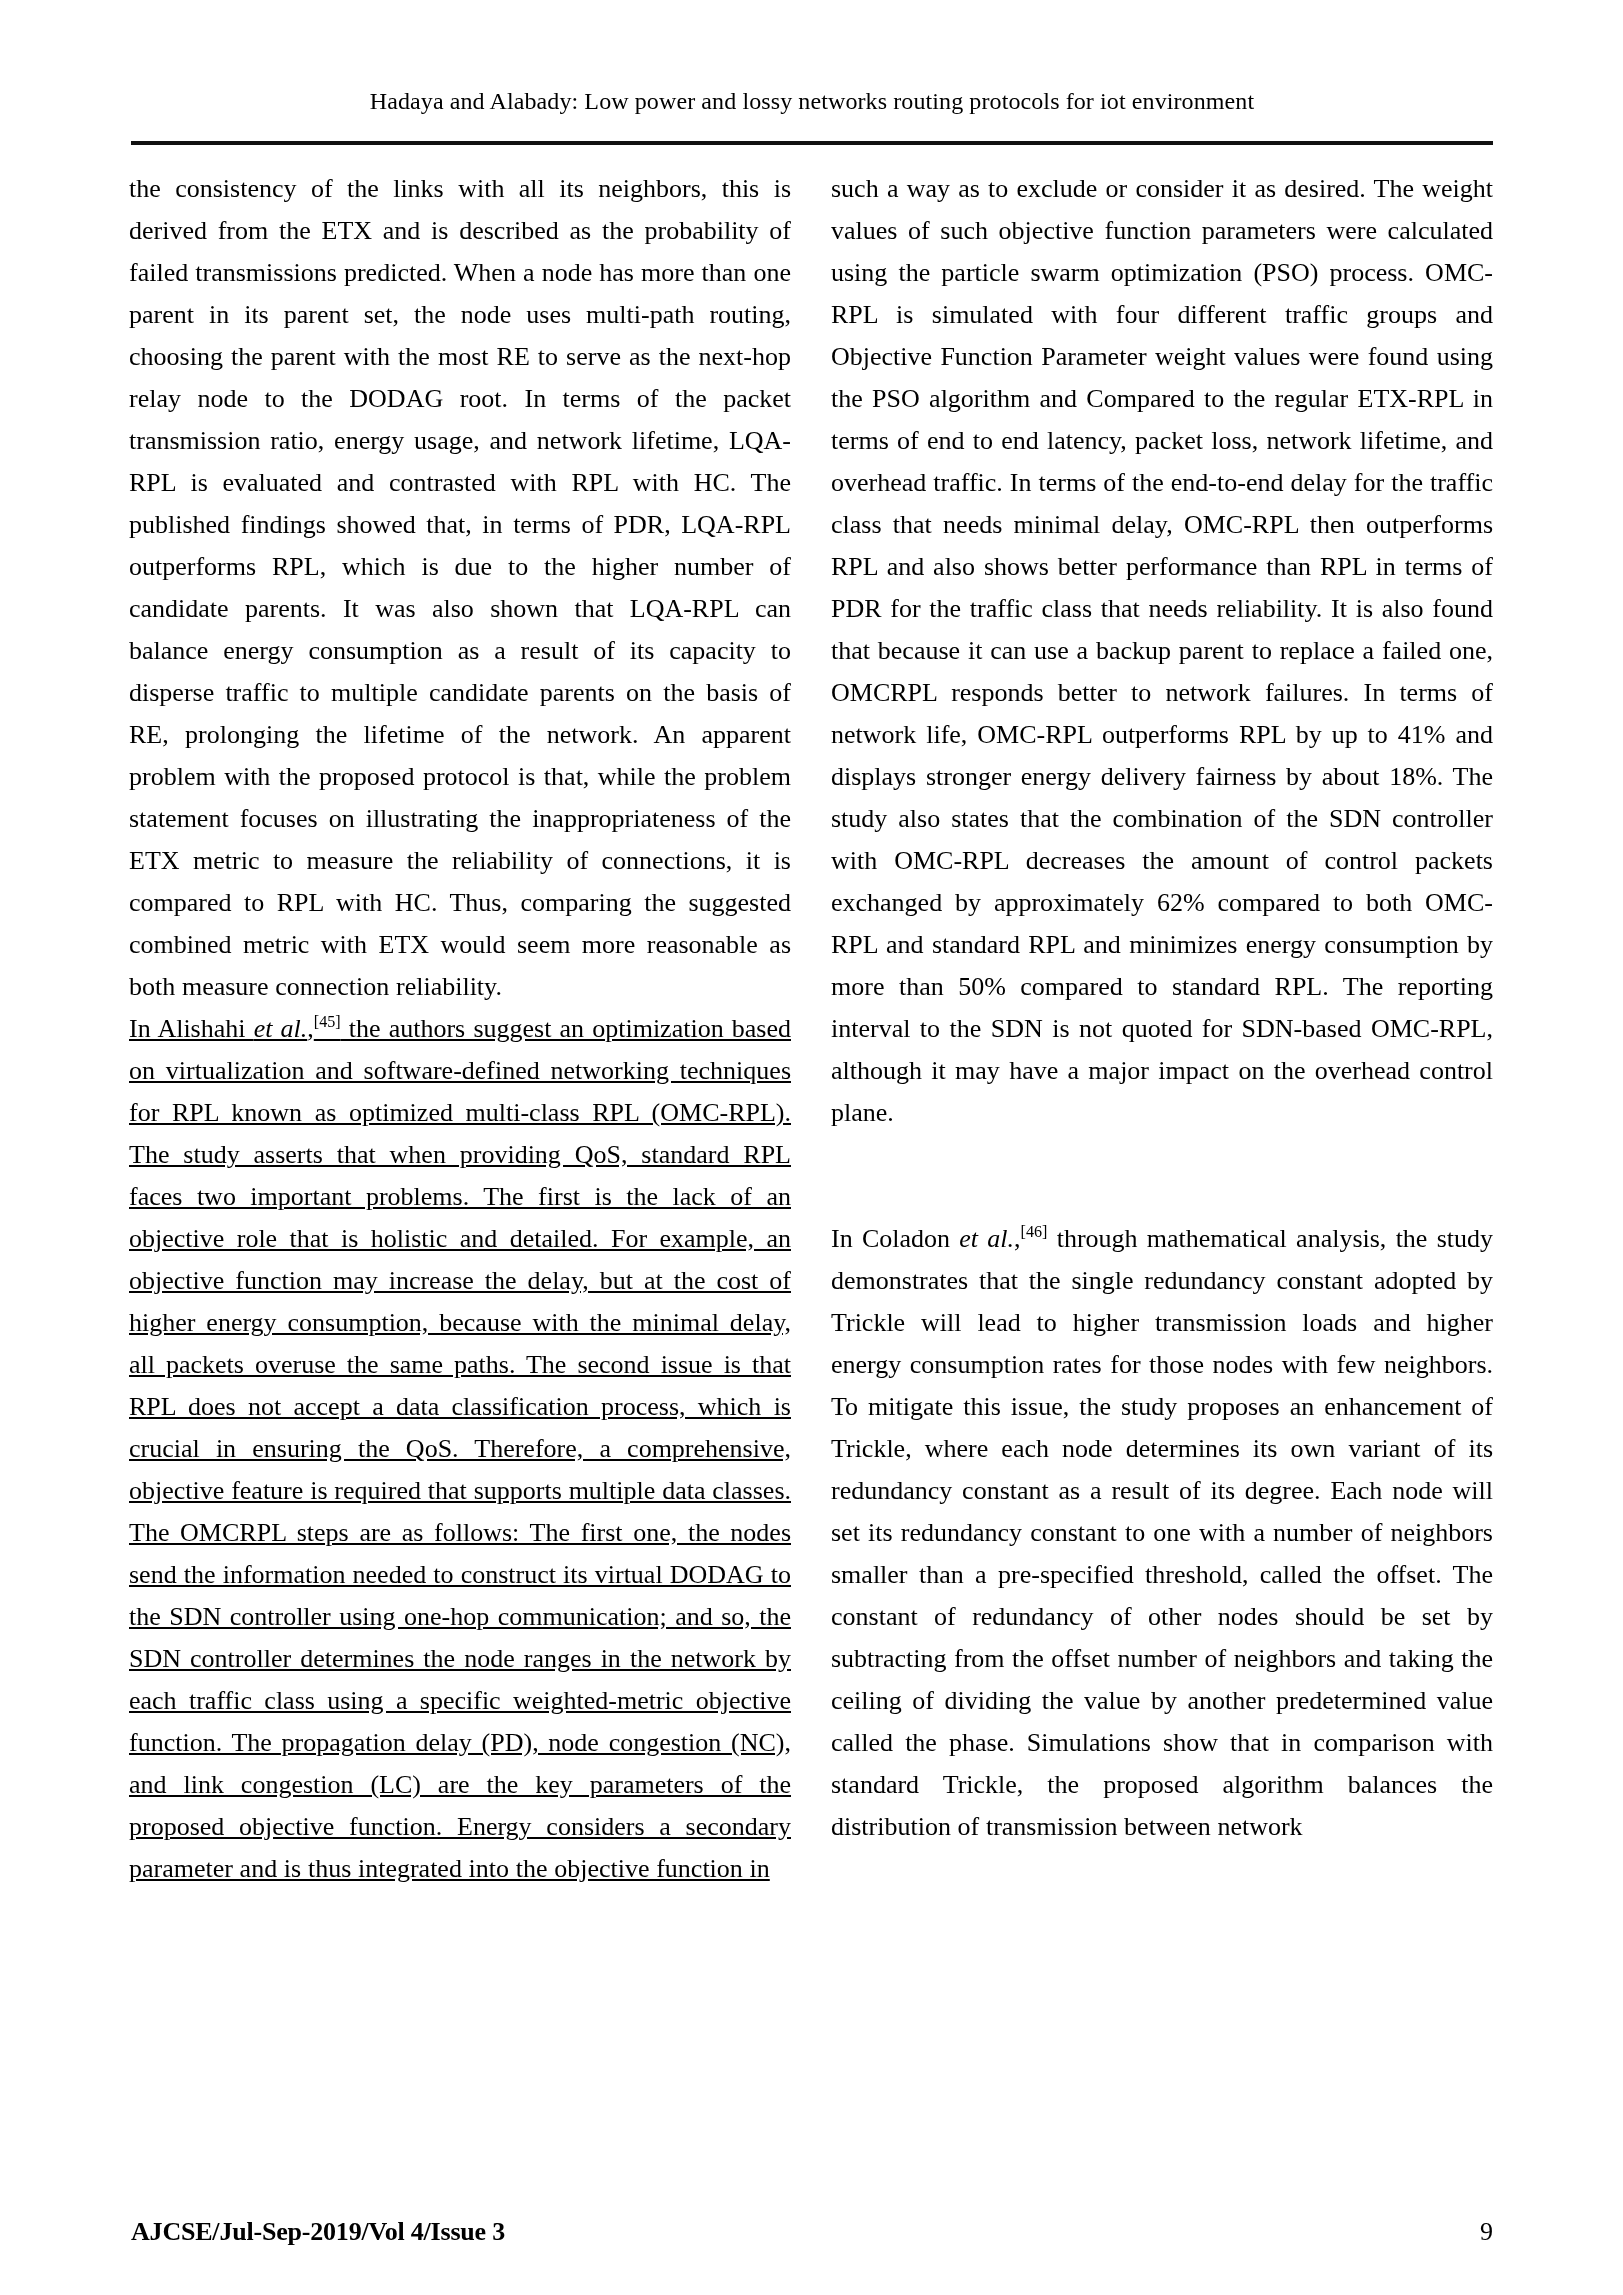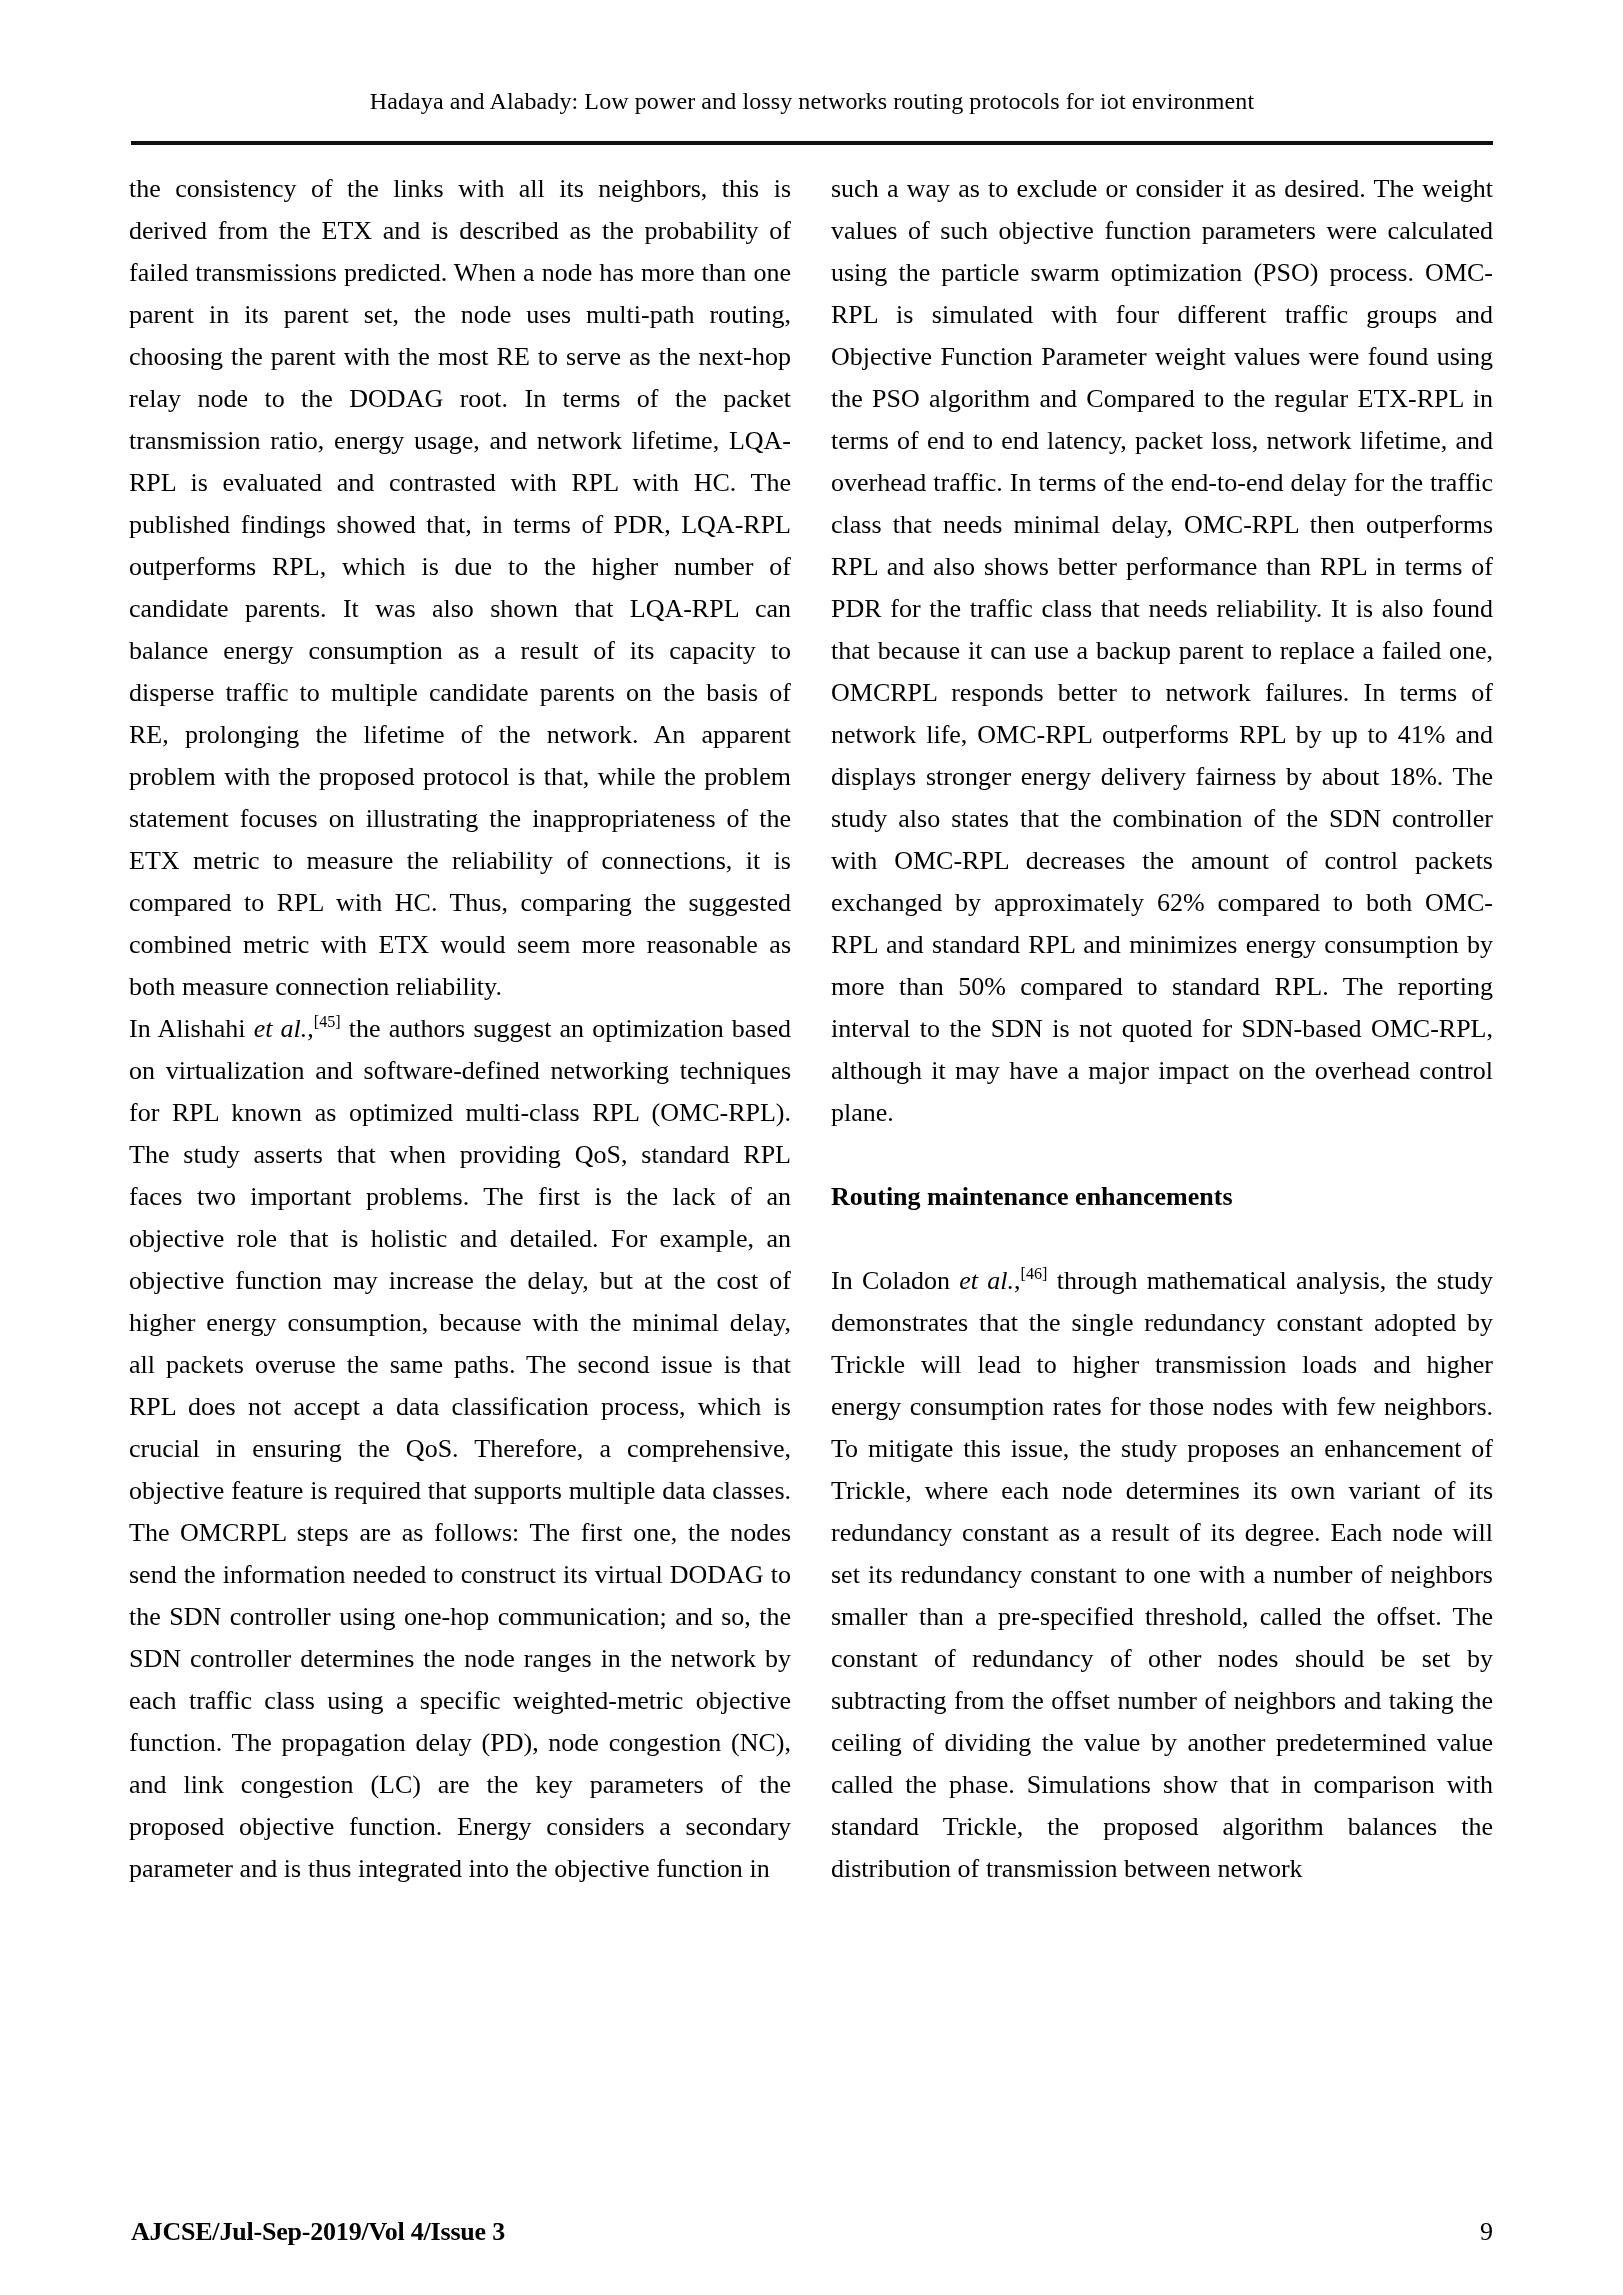--- a/index.html
+++ b/index.html
@@ -60,20 +60,21 @@
     margin: 0;
     text-align: justify;
     text-justify: inter-word;
     font-size: 26px;
     line-height: 42px;
     hyphens: none;
     word-spacing: 0.2px;
   }
   p.body-text + p.body-text {
     margin-top: 0;
+    text-decoration: underline;
   }
   .it {
     font-style: italic;
   }
   sup.cit {
     font-size: 0.62em;
     vertical-align: super;
     line-height: 0;
   }
   h2.section-heading {
@@ -125,21 +126,20 @@
       <p class="body-text"><span>In Alishahi </span><span class="it">et al.</span><span>,</span><sup class="cit">[45]</sup><span> the authors suggest an optimization based on virtualization and software-defined networking techniques for RPL known as optimized multi-class RPL (OMC-RPL). The study asserts that when providing QoS, standard RPL faces two important problems. The first is the lack of an objective role that is holistic and detailed. For example, an objective function may increase the delay, but at the cost of higher energy consumption, because with the minimal delay, all packets overuse the same paths. The second issue is that RPL does not accept a data classification process, which is crucial in ensuring the QoS. Therefore, a comprehensive, objective feature is required that supports multiple data classes. The OMCRPL steps are as follows: The first one, the nodes send the information needed to construct its virtual DODAG to the SDN controller using one-hop communication; and so, the SDN controller determines the node ranges in the network by each traffic class using a specific weighted-metric objective function. The propagation delay (PD), node congestion (NC), and link congestion (LC) are the key parameters of the proposed objective function. Energy considers a secondary parameter and is thus integrated into the objective function in</span></p>
 
     </div>
 
     <div class="col">
 
       <p class="body-text">such a way as to exclude or consider it as desired. The weight values of such objective function parameters were calculated using the particle swarm optimization (PSO) process. OMC-RPL is simulated with four different traffic groups and Objective Function Parameter weight values were found using the PSO algorithm and Compared to the regular ETX-RPL in terms of end to end latency, packet loss, network lifetime, and overhead traffic. In terms of the end-to-end delay for the traffic class that needs minimal delay, OMC-RPL then outperforms RPL and also shows better performance than RPL in terms of PDR for the traffic class that needs reliability. It is also found that because it can use a backup parent to replace a failed one, OMCRPL responds better to network failures. In terms of network life, OMC-RPL outperforms RPL by up to 41% and displays stronger energy delivery fairness by about 18%. The study also states that the combination of the SDN controller with OMC-RPL decreases the amount of control packets exchanged by approximately 62% compared to both OMC-RPL and standard RPL and minimizes energy consumption by more than 50% compared to standard RPL. The reporting interval to the SDN is not quoted for SDN-based OMC-RPL, although it may have a major impact on the overhead control plane.</p>
 
       <div class="gap-before-heading"></div>
 
-      <h2 class="section-heading">Routing maintenance enhancements</h2>
 
       <div class="gap-after-heading"></div>
 
       <p class="body-text"><span>In Coladon </span><span class="it">et al.</span><span>,</span><sup class="cit">[46]</sup><span> through mathematical analysis, the study demonstrates that the single redundancy constant adopted by Trickle will lead to higher transmission loads and higher energy consumption rates for those nodes with few neighbors. To mitigate this issue, the study proposes an enhancement of Trickle, where each node determines its own variant of its redundancy constant as a result of its degree. Each node will set its redundancy constant to one with a number of neighbors smaller than a pre-specified threshold, called the offset. The constant of redundancy of other nodes should be set by subtracting from the offset number of neighbors and taking the ceiling of dividing the value by another predetermined value called the phase. Simulations show that in comparison with standard Trickle, the proposed algorithm balances the distribution of transmission between network</span></p>
 
     </div>
   </div>
 
   <div class="footer">
     <div class="footer-left">AJCSE/Jul-Sep-2019/Vol 4/Issue 3</div>

